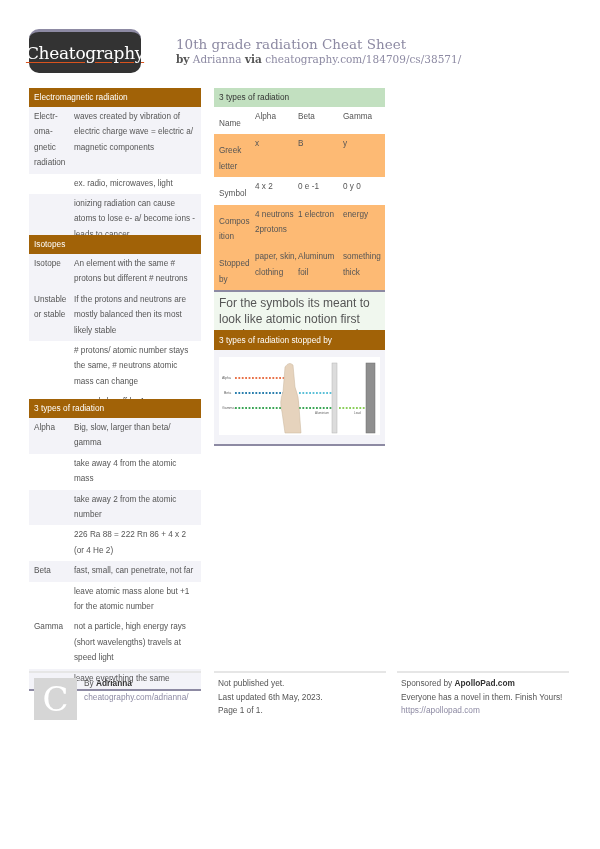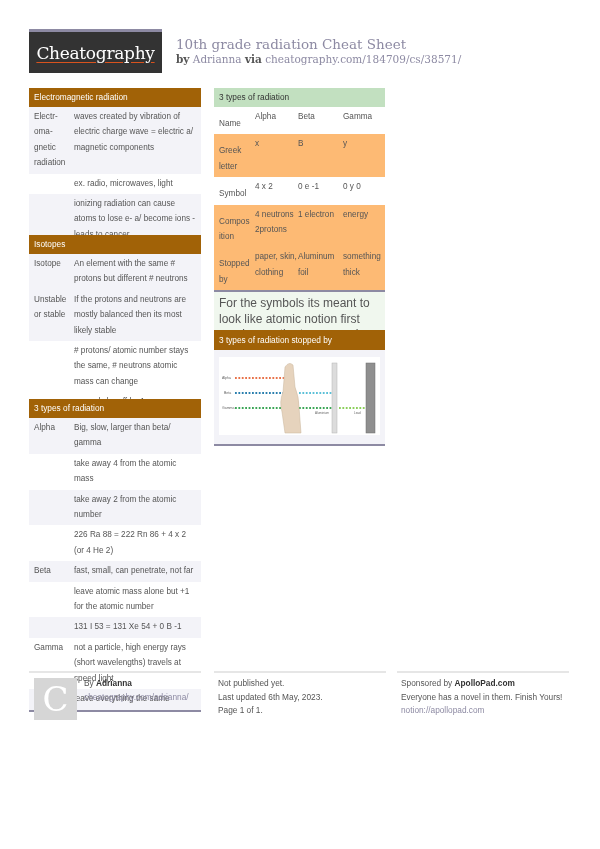--- a/index.html
+++ b/index.html
@@ -1,23 +1,23 @@
 <!DOCTYPE html>
 <html><head>
 <meta charset="utf-8">
 <style>
   * { box-sizing: border-box; margin: 0; padding: 0; }
   html, body { width: 600px; height: 849px; background: #ffffff; overflow: hidden; }
   body { position: relative; font-family: "Liberation Sans", sans-serif; color: #555; }
 
   
   .logo {
-    position: absolute; left: 29px; top: 29px; width: 133px; height: 44px;
+    position: absolute; left: 29px; top: 29px; width: 112px; height: 44px;
     background: #333333; border-top: 3px solid #8d8aa3;
-    display: flex; align-items: center; justify-content: center;
+    display: flex; align-items: center; justify-content: center; border-radius: 10px;
   }
   .logo span {
     font-family: "DejaVu Serif", serif; font-size: 17px; color: #ffffff;
     letter-spacing: -0.3px;
     text-decoration: underline; text-decoration-color: #d9531e; text-underline-offset: 3px;
   }
   .title {
     position: absolute; left: 176px; top: 36px;
     font-family: "DejaVu Serif", serif; font-size: 13.5px; color: #8d8aa3;
   }
@@ -139,24 +139,20 @@
     <div class="k"></div>
     <div class="v">226 Ra 88 = 222 Rn 86 + 4 x 2 (or 4 He 2)</div>
   </div>
   <div class="row alt">
     <div class="k">Beta</div>
     <div class="v">fast, small, can penetrate, not far</div>
   </div>
   <div class="row">
     <div class="k"></div>
     <div class="v">leave atomic mass alone but +1 for the atomic number</div>
-  </div>
-  <div class="row alt">
-    <div class="k"></div>
-    <div class="v">131 I 53 = 131 Xe 54 + 0 B -1</div>
   </div>
   <div class="row">
     <div class="k">Gamma</div>
     <div class="v">not a particle, high energy rays (short wavelengths) travels at speed light</div>
   </div>
   <div class="row alt">
     <div class="k"></div>
     <div class="v">leave everything the same</div>
   </div>
   <div class="block-end"></div>
@@ -249,14 +245,14 @@
   <div>Last updated 6th May, 2023.</div>
   <div>Page 1 of 1.</div>
 </div>
 
 <div class="foot-text" style="left:401px; top:677px; width:170px;">
   <div>
     <span>Sponsored by</span>
     <b>ApolloPad.com</b>
   </div>
   <div>Everyone has a novel in them. Finish Yours!</div>
-  <div class="link">notion://apollopad.com</div>
+  <div class="link">https://apollopad.com</div>
 </div>
 
 </body></html>

